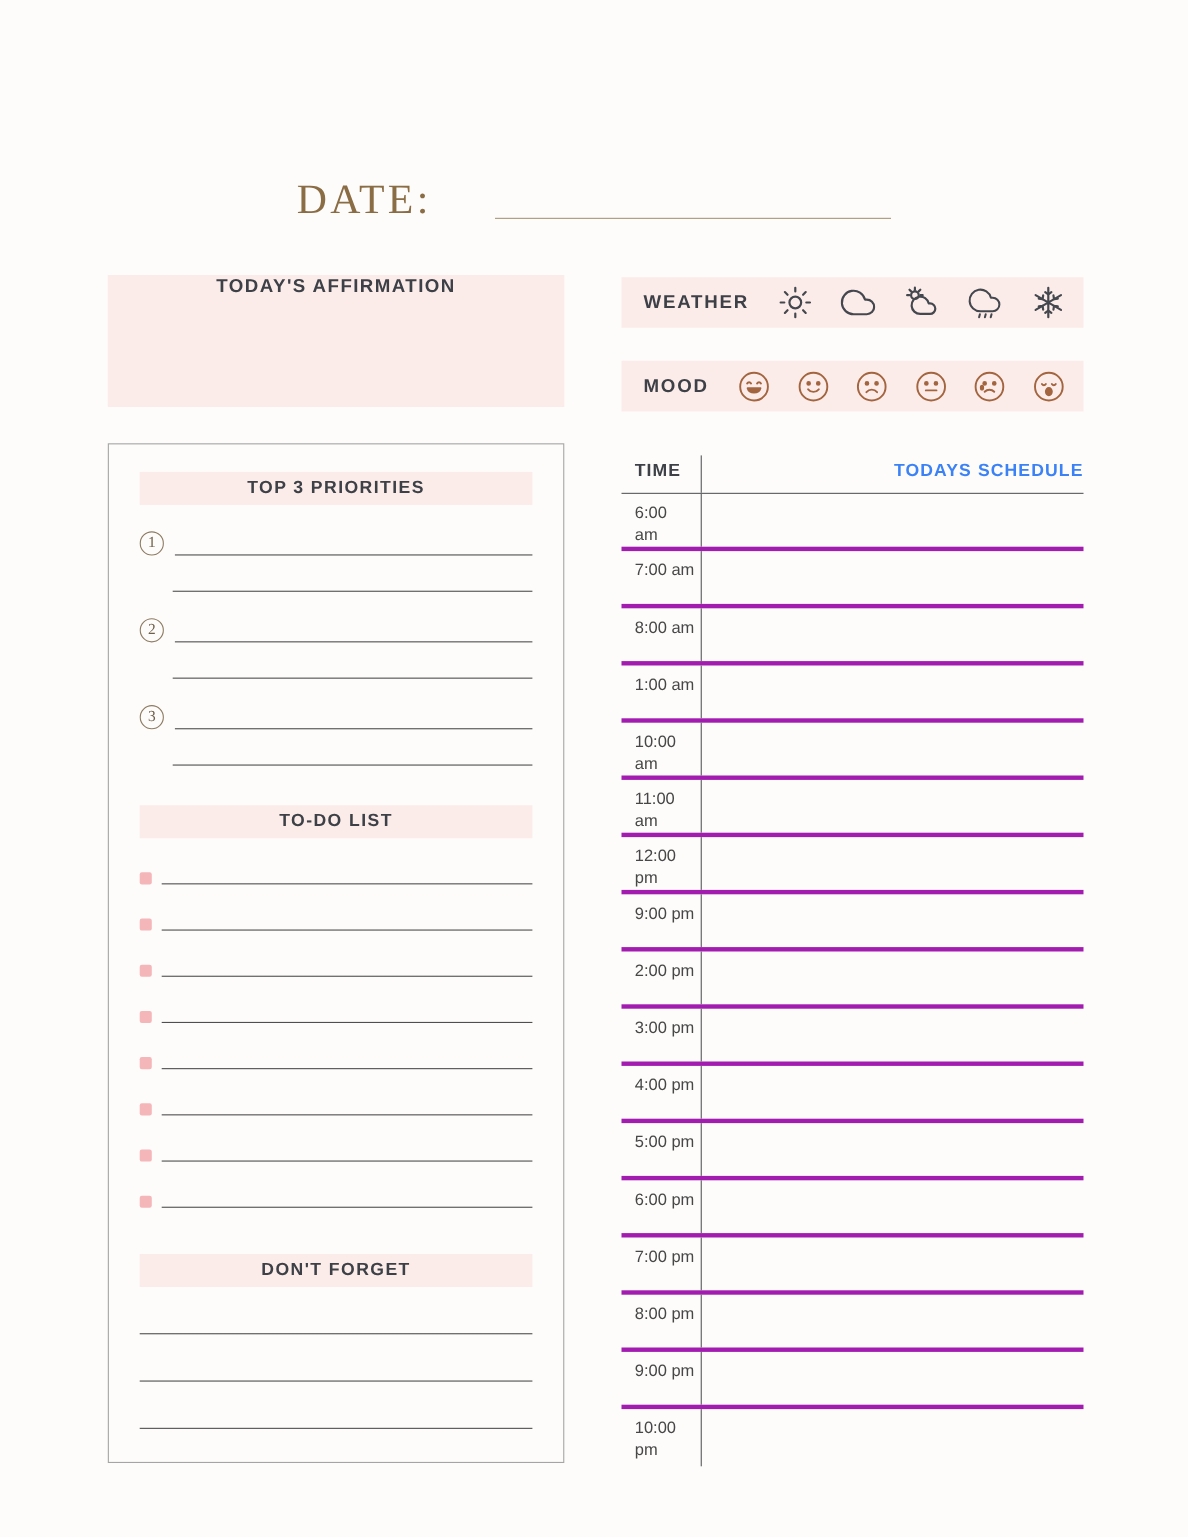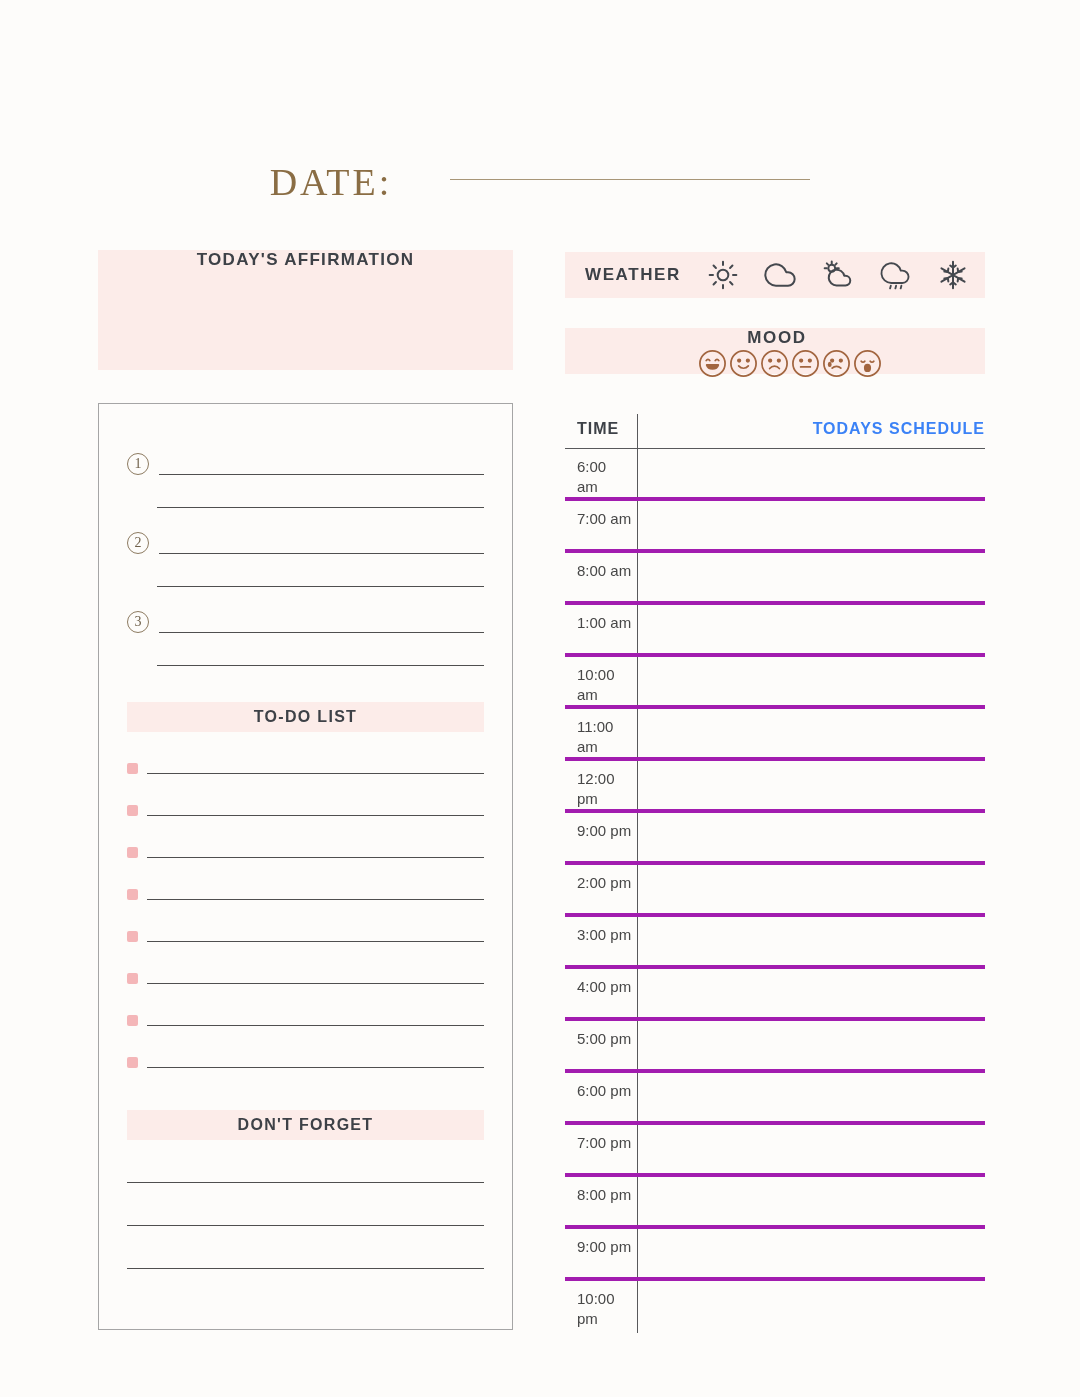--- a/index.html
+++ b/index.html
@@ -4,21 +4,21 @@
 <style>
   * { margin:0; padding:0; box-sizing:border-box; }
   body { background:#fdfcfa; font-family:"Liberation Sans", sans-serif; }
   .page { position:relative; width:1080px; height:1397px; margin:0 auto; background:#fdfcfa; overflow:hidden; }
 
   .title { position:absolute; top:58px; left:0; width:100%; text-align:center;
     font-family:"Liberation Serif", serif; font-size:54px; font-weight:700;
     letter-spacing:15px; word-spacing:28px; color:#a24a9a; }
 
   .date-row { position:absolute; top:160px; left:0; width:100%;
-    display:flex; justify-content:center; align-items:center; gap:58px; }
+    display:flex; justify-content:center; align-items:flex-end; gap:58px; }
   .date-label { font-family:"Liberation Serif", serif; font-size:38px; letter-spacing:3px; color:#8a6d44; }
   .date-line { width:360px; border-bottom:1.5px solid #a89677; margin-bottom:5px; height:1px; }
 
   
   .left-col { position:absolute; left:98px; top:250px; width:415px; }
   .affirmation { background:#fcece9; height:120px; text-align:center; }
   .sec-title { font-size:17px; font-weight:700; letter-spacing:1.3px; color:#3d4147; }
 
   .main-box { margin-top:33px; border:1px solid #a5a5a5; height:927px; padding:25px 28px 0; }
   .bar { background:#fcece9; height:30px; line-height:30px; text-align:center;
@@ -37,21 +37,21 @@
   .t-line { flex:1; margin-left:9px; border-bottom:1px solid #4f4f4f; height:11px; }
 
   .bar.df { margin-top:42px; }
   .df-line { margin-top:42px; border-bottom:1px solid #4f4f4f; height:1px; }
 
   
   .right-col { position:absolute; left:565px; top:252px; width:420px; }
   .info-bar { background:#fcece9; height:46px; display:flex; align-items:center; padding:0 16px 0 20px; }
   .info-label { font-size:17px; font-weight:700; letter-spacing:1.6px; color:#3d4147; }
   .icons { flex:1; display:flex; justify-content:space-between; align-items:center; margin-left:26px; }
-  .mood { margin-top:30px;flex-direction:column; }
+  .mood { margin-top:30px; }
 
   .wicon { width:32px; height:32px; fill:none; stroke:#44484e; stroke-width:1.5;
     stroke-linecap:round; stroke-linejoin:round; }
   .micon { width:31px; height:31px; fill:none; stroke:#a2653f; stroke-width:1.8;
     stroke-linecap:round; stroke-linejoin:round; }
   .micon .fill { fill:#a2653f; stroke:#a2653f; }
 
   .schedule { margin-top:40px; }
   .sched-head { display:flex; border-bottom:1px solid #58595b; }
   .sched-head .th-time { width:73px; flex:0 0 73px; border-right:1px solid #58595b;
@@ -76,20 +76,21 @@
   </div>
 
   <div class="left-col">
 
     <div class="affirmation">
       <div class="sec-title">TODAY'S AFFIRMATION</div>
     </div>
 
     <div class="main-box">
 
+      <div class="bar">TOP 3 PRIORITIES</div>
 
       <div class="priority-row">
         <span class="p-num">1</span>
         <span class="p-line"></span>
       </div>
       <div class="sub-line"></div>
 
       <div class="priority-row">
         <span class="p-num">2</span>
         <span class="p-line"></span>

